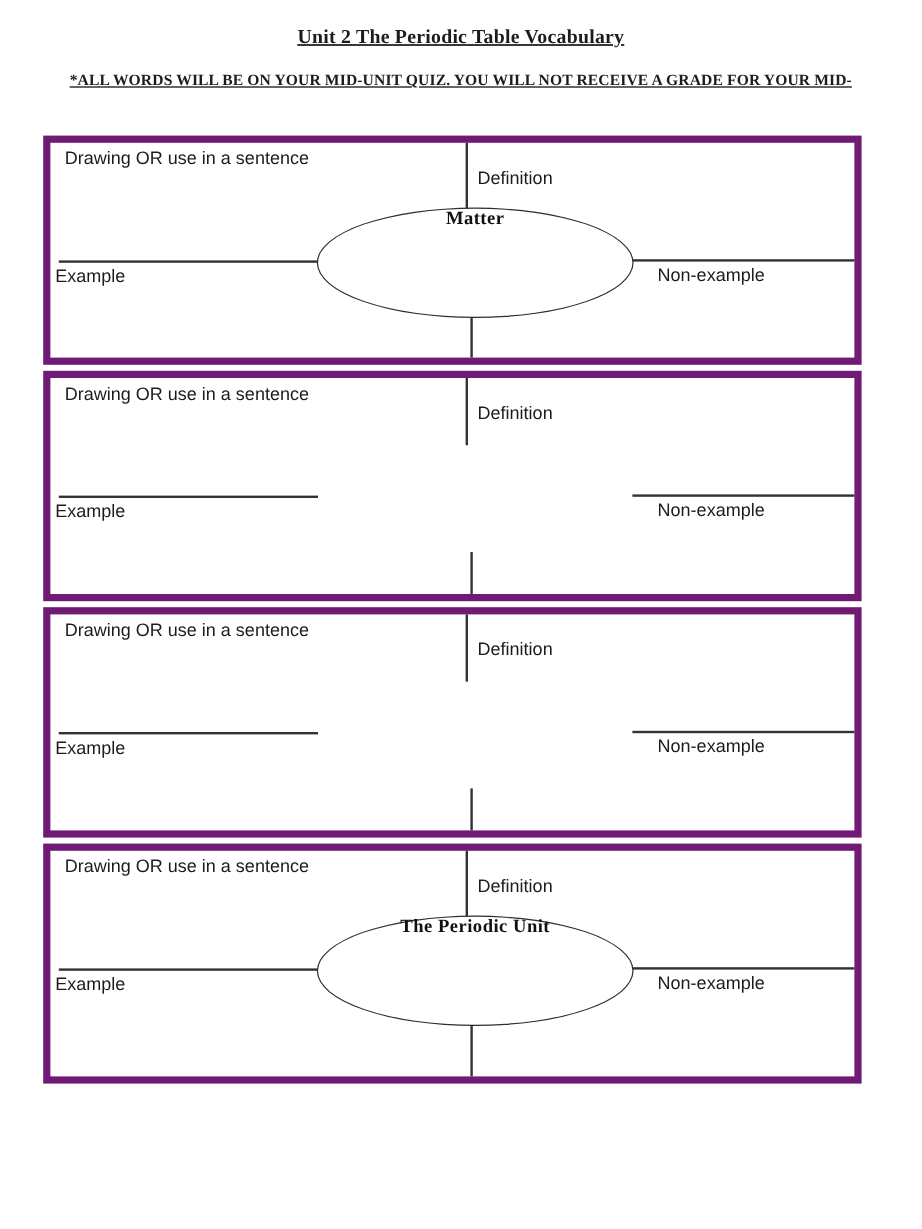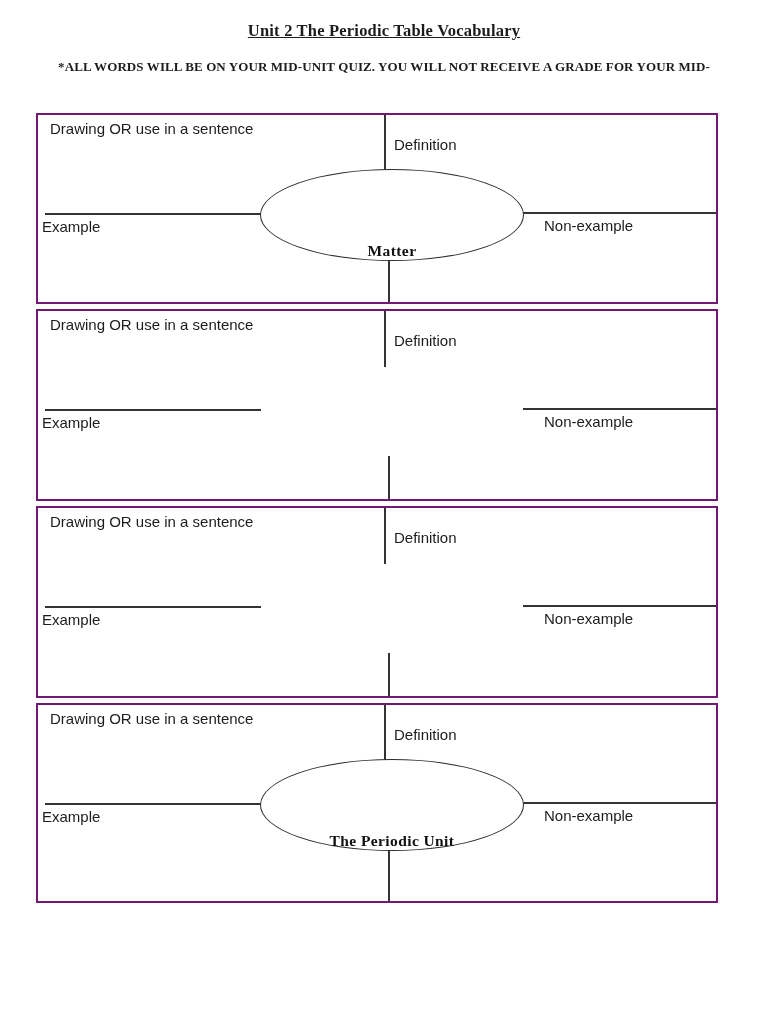--- a/index.html
+++ b/index.html
@@ -12,20 +12,21 @@
   body {
     width: 768px; height: 1024px;
     background: #ffffff;
     font-family: "Liberation Sans", sans-serif;
   }
   .page {
     position: relative;
     width: 768px; height: 1024px;
     background: var(--page-bg);
     overflow: hidden;
+    text-decoration: underline;
   }
   .doc-title {
     padding-top: 21px;
     text-align: center;
     font-family: "Liberation Serif", serif;
     font-weight: bold;
     font-size: 16.5px;
     line-height: 20px;
     text-decoration: underline;
     color: var(--ink);
@@ -42,21 +43,21 @@
     letter-spacing: 0.1px;
   }
   .boxes {
     position: absolute;
     left: 36px; top: 113px;
     width: 682px;
   }
   .frayer-box {
     position: relative;
     width: 682px;
-    border: 2px solid #701a75;
+    border: 6px solid #701a75;
     background: #ffffff;
     margin-bottom: 5px;
   }
   .frayer-box:nth-of-type(1) { height: 191px; }
   .frayer-box:nth-of-type(2) { height: 192px; }
   .frayer-box:nth-of-type(3) { height: 192px; }
   .frayer-box:nth-of-type(4) { height: 200px; }
 
   .lbl {
     position: absolute;
@@ -89,21 +90,21 @@
     position: absolute; left: 485px; top: 97px; right: 0;
     height: 2px;
     background: var(--line);
   }
   .ellipse {
     position: absolute; left: 222px; top: 54px;
     width: 264px; height: 92px;
     border: 1.5px solid #2e2e2e;
     border-radius: 50%;
     background: #ffffff;
-    display: flex; align-items: flex-end; justify-content: center;
+    display: flex; align-items: flex-start; justify-content: center;
   }
   .term {
     font-family: "Liberation Serif", serif;
     font-weight: bold;
     font-size: 15.5px;
     letter-spacing: 0.4px;
     color: #111111;
   }
 </style>
 </head>

